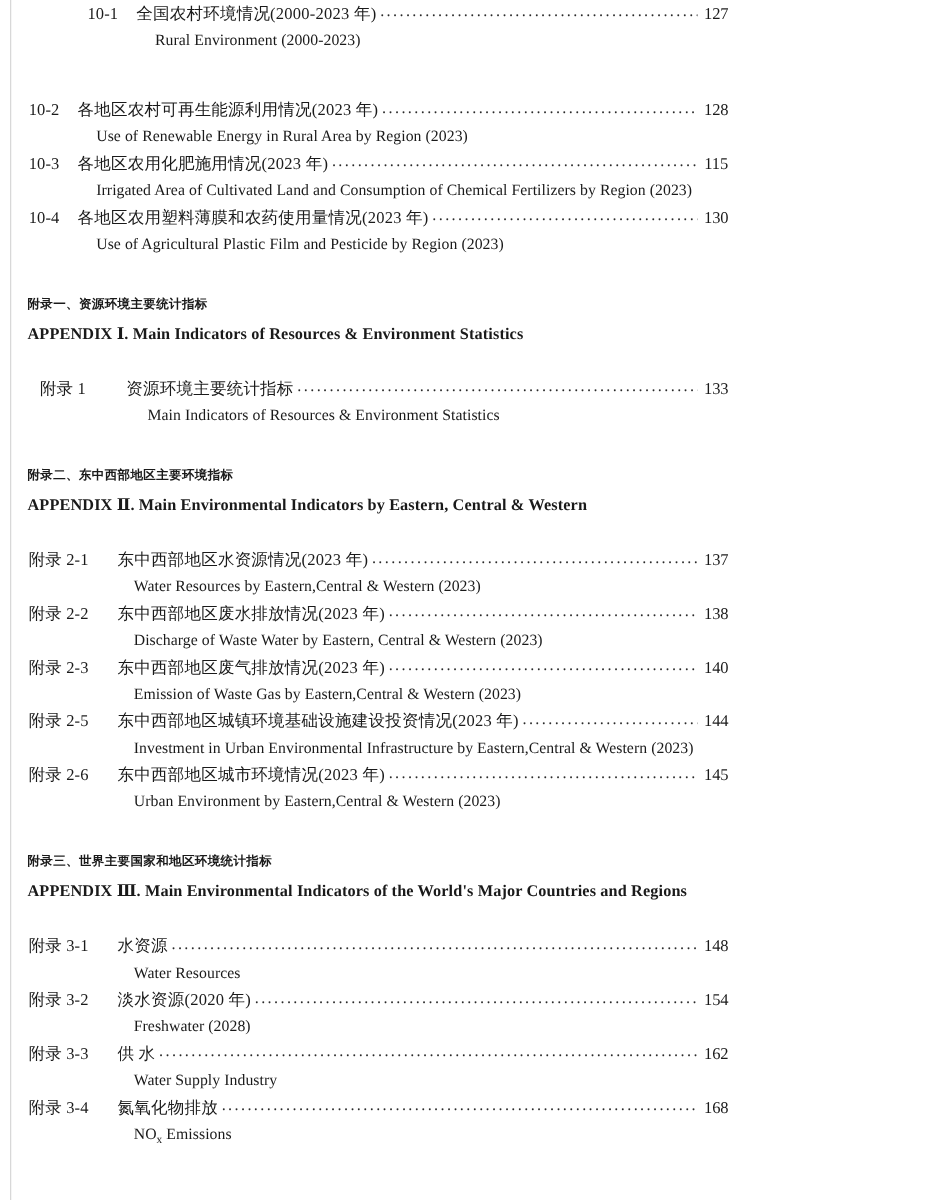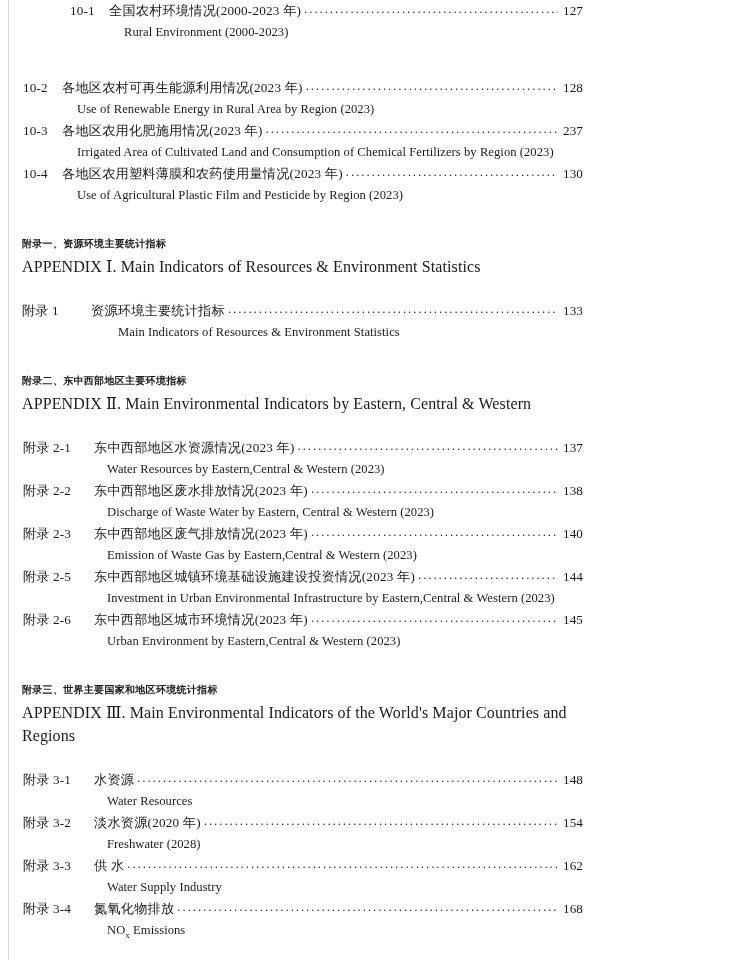--- a/index.html
+++ b/index.html
@@ -88,38 +88,38 @@
   .section-head {
     margin-top: 26px;
   }
   .section-head-cn {
     font-size: 10px;
     font-weight: bold;
     line-height: 23px;
     letter-spacing: 0.3px;
   }
   .section-head-en {
-    font-size: 16px;
-    font-weight: normal;
+    font-size: 13px;
+    font-weight: bold;
     line-height: 23px;
     letter-spacing: 0.1px;
   }
 
   
   
   .g-orphan .entry-num   { margin-left: 48px; width: 30px; }
   .g-orphan .entry-cn    { padding-left: 9px; }
   .g-orphan .entry-en    { margin-left: 102px; }
 
   
   .g10 .entry-num   { margin-left: 1px; width: 30px; }
   .g10 .entry-en    { margin-left: 55px; }
 
   
-  .g-a1 .entry-num  { margin-left: 0; width: 60px; }
+  .g-a1 .entry-num  { margin-left: 10px; width: 60px; }
   .g-a1 .entry-en   { margin-left: 96px; }
 
   
   .g-ap .entry-num  { margin-left: 1px; width: 62px; }
   .g-ap .entry-en   { margin-left: 85px; }
 
   .spacer-lg { height: 34px; }
   .spacer-md { height: 22px; }
 
   sub {
@@ -157,21 +157,21 @@
         <span class="leader"></span>
         <span class="entry-page">128</span>
       </div>
       <div class="entry-en">Use of Renewable Energy in Rural Area by Region (2023)</div>
     </div>
     <div class="entry">
       <div class="entry-line">
         <span class="entry-num">10-3</span>
         <span class="entry-cn">各地区农用化肥施用情况(2023 年)</span>
         <span class="leader"></span>
-        <span class="entry-page">237</span>
+        <span class="entry-page">115</span>
       </div>
       <div class="entry-en">Irrigated Area of Cultivated Land and Consumption of Chemical Fertilizers by Region (2023)</div>
     </div>
     <div class="entry">
       <div class="entry-line">
         <span class="entry-num">10-4</span>
         <span class="entry-cn">各地区农用塑料薄膜和农药使用量情况(2023 年)</span>
         <span class="leader"></span>
         <span class="entry-page">130</span>
       </div>

